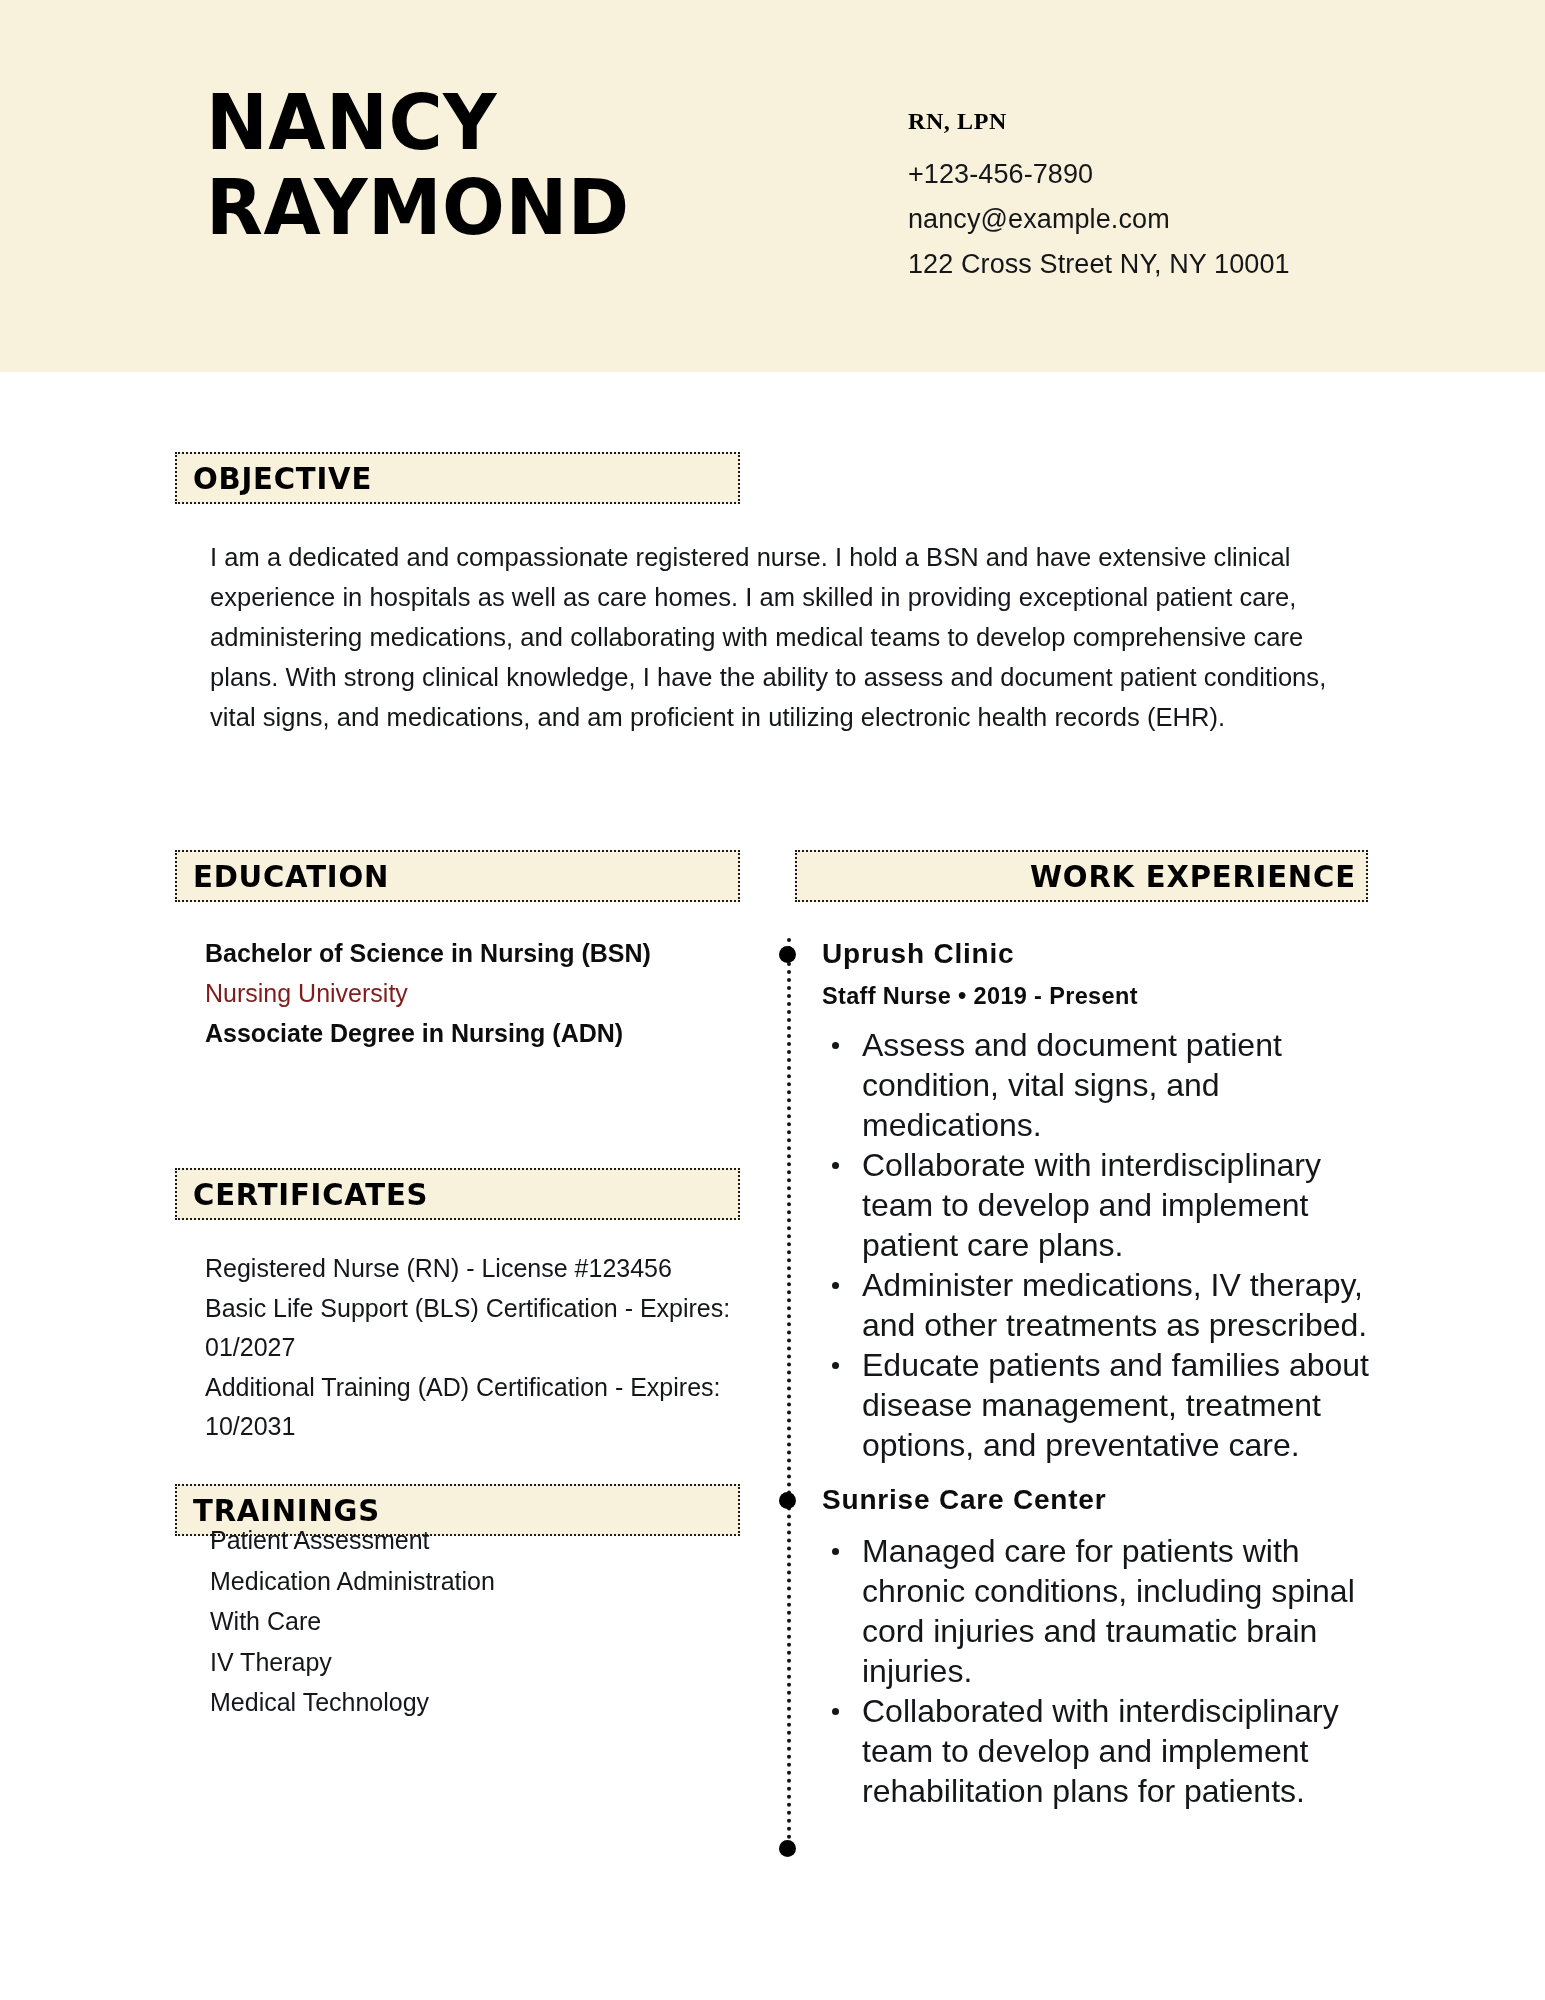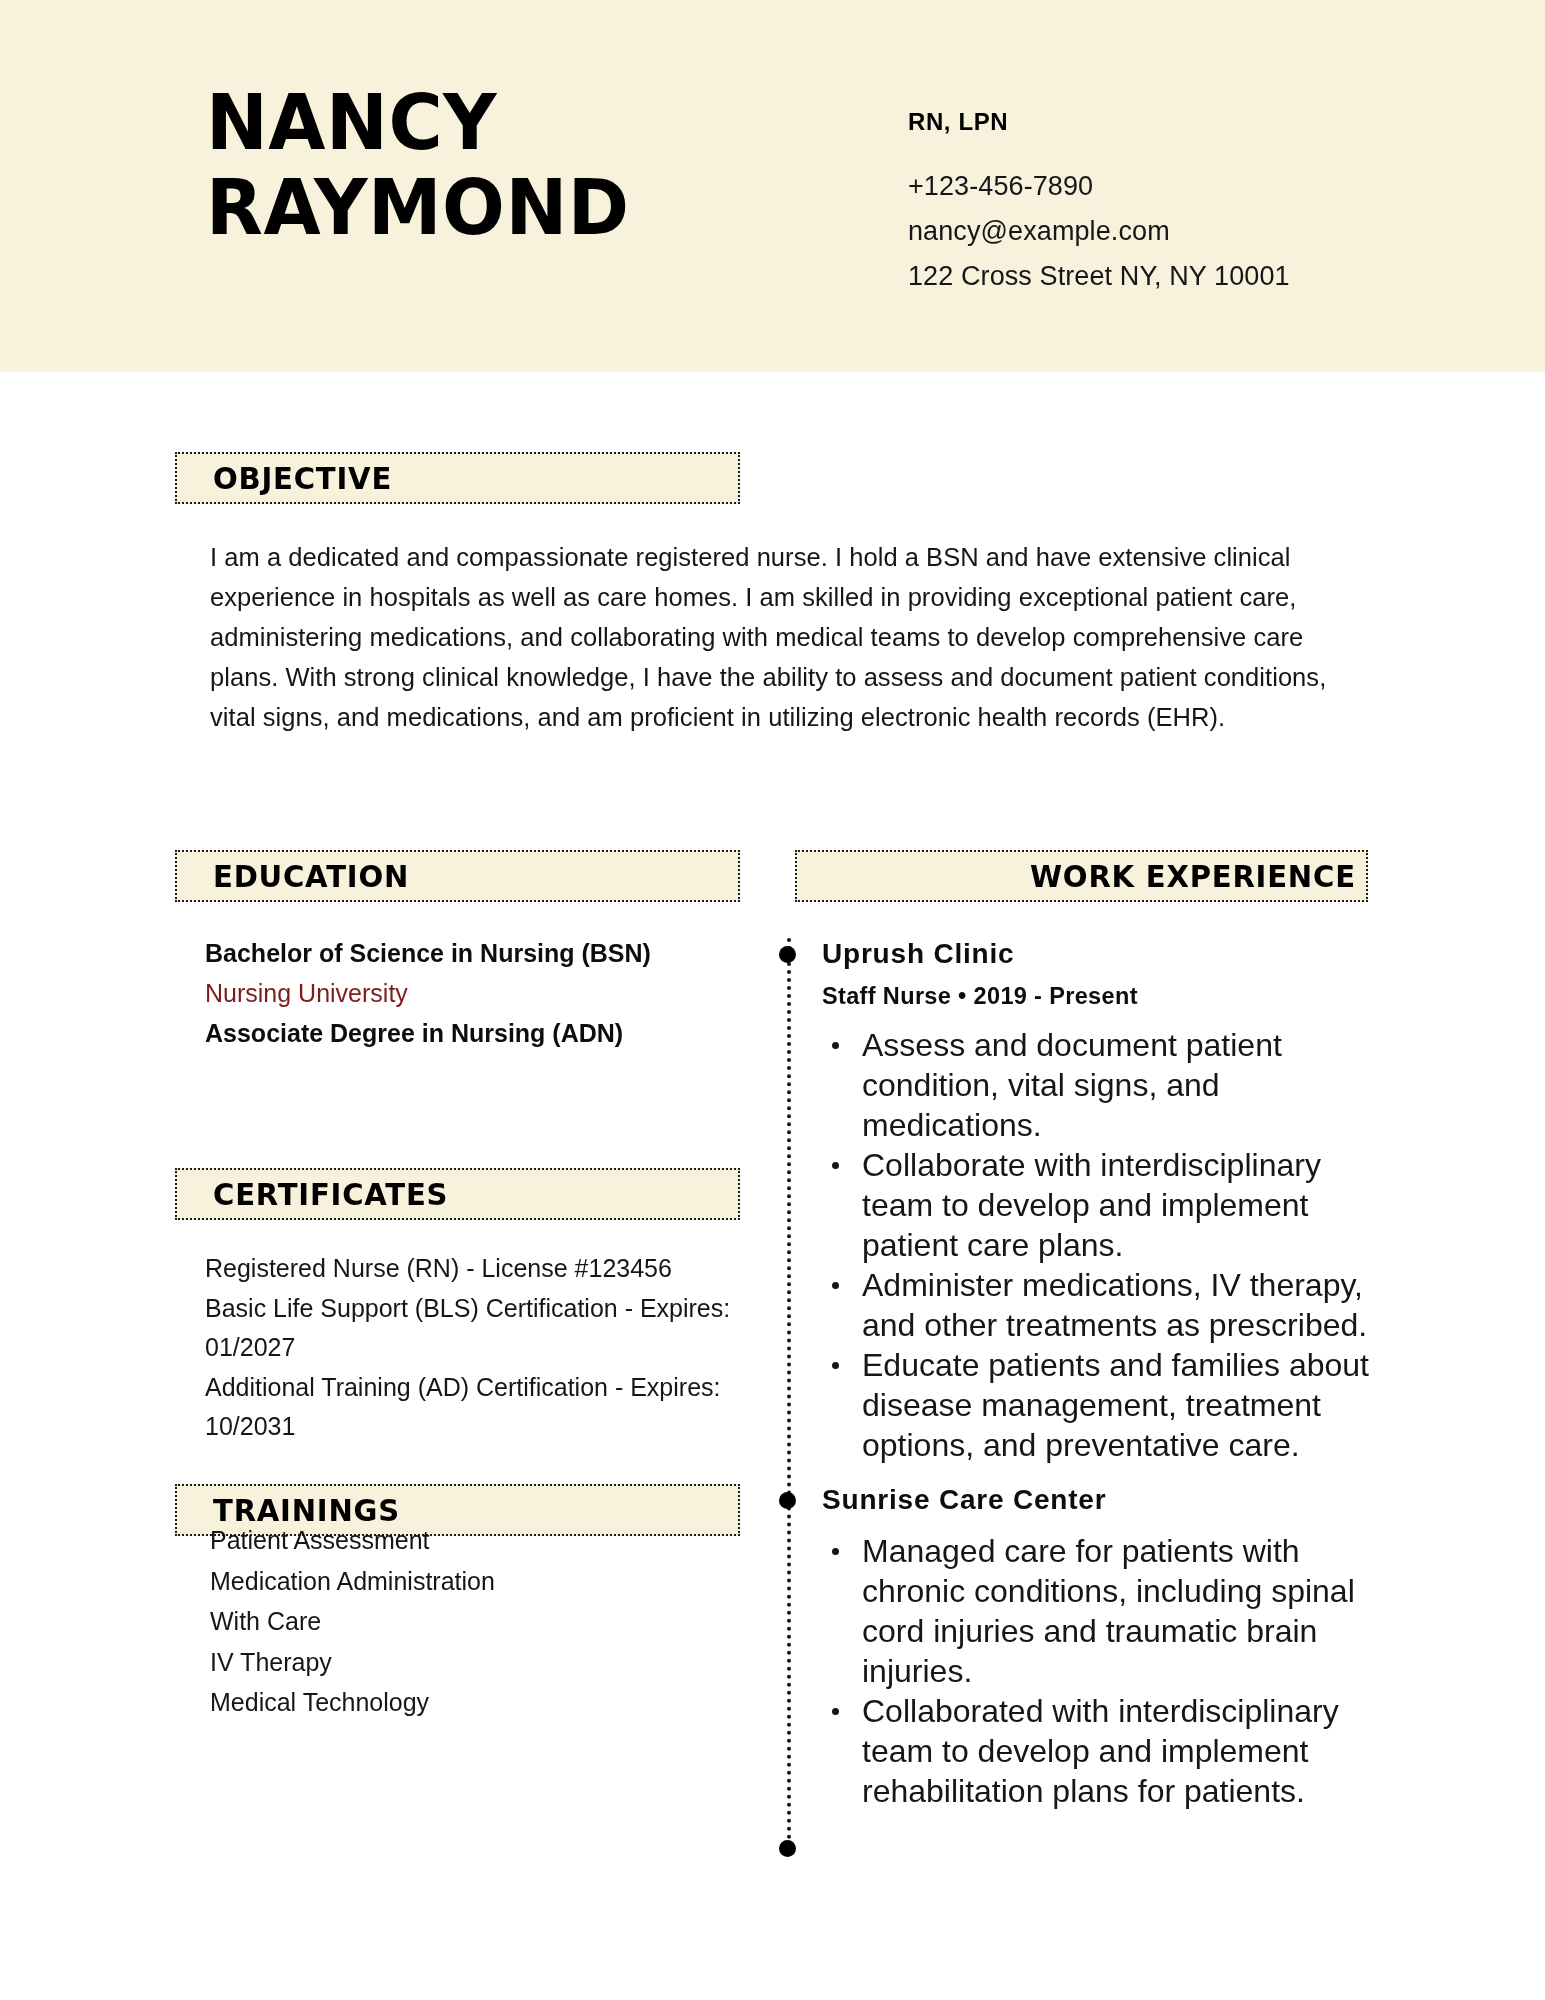--- a/index.html
+++ b/index.html
@@ -47,45 +47,45 @@
   .name-line + .name-line {
     margin-top: 14px;
   }
 
   .contact-block {
     position: absolute;
     left: 908px;
     top: 108px;
   }
   .contact-title {
-    font-family: Liberation Sans, sans-serif;
+    font-family: Liberation Serif, serif;
     font-weight: 900;
     font-size: 24px;
     letter-spacing: 0.6px;
     color: #000000;
-    margin-bottom: 28px;
+    margin-bottom: 17px;
   }
   .contact-line {
     font-family: "Liberation Sans", sans-serif;
     font-size: 27px;
     line-height: 45px;
     color: #15161a;
     letter-spacing: 0.1px;
     white-space: nowrap;
   }
 
   
   .sec-head {
     background: #F8F2DC;
     border: 2px dotted #1a1a1a;
     box-sizing: border-box;
     height: 52px;
     display: flex;
     align-items: center;
-    padding-left: 36px;
+    padding-left: 16px;
   }
   .sec-head-text {
     font-family: "DejaVu Sans", sans-serif;
     font-weight: 900;
     font-size: 30px;
     letter-spacing: 0.8px;
     color: #000000;
     text-transform: uppercase;
     transform: scaleX(0.97);
     transform-origin: left center;

